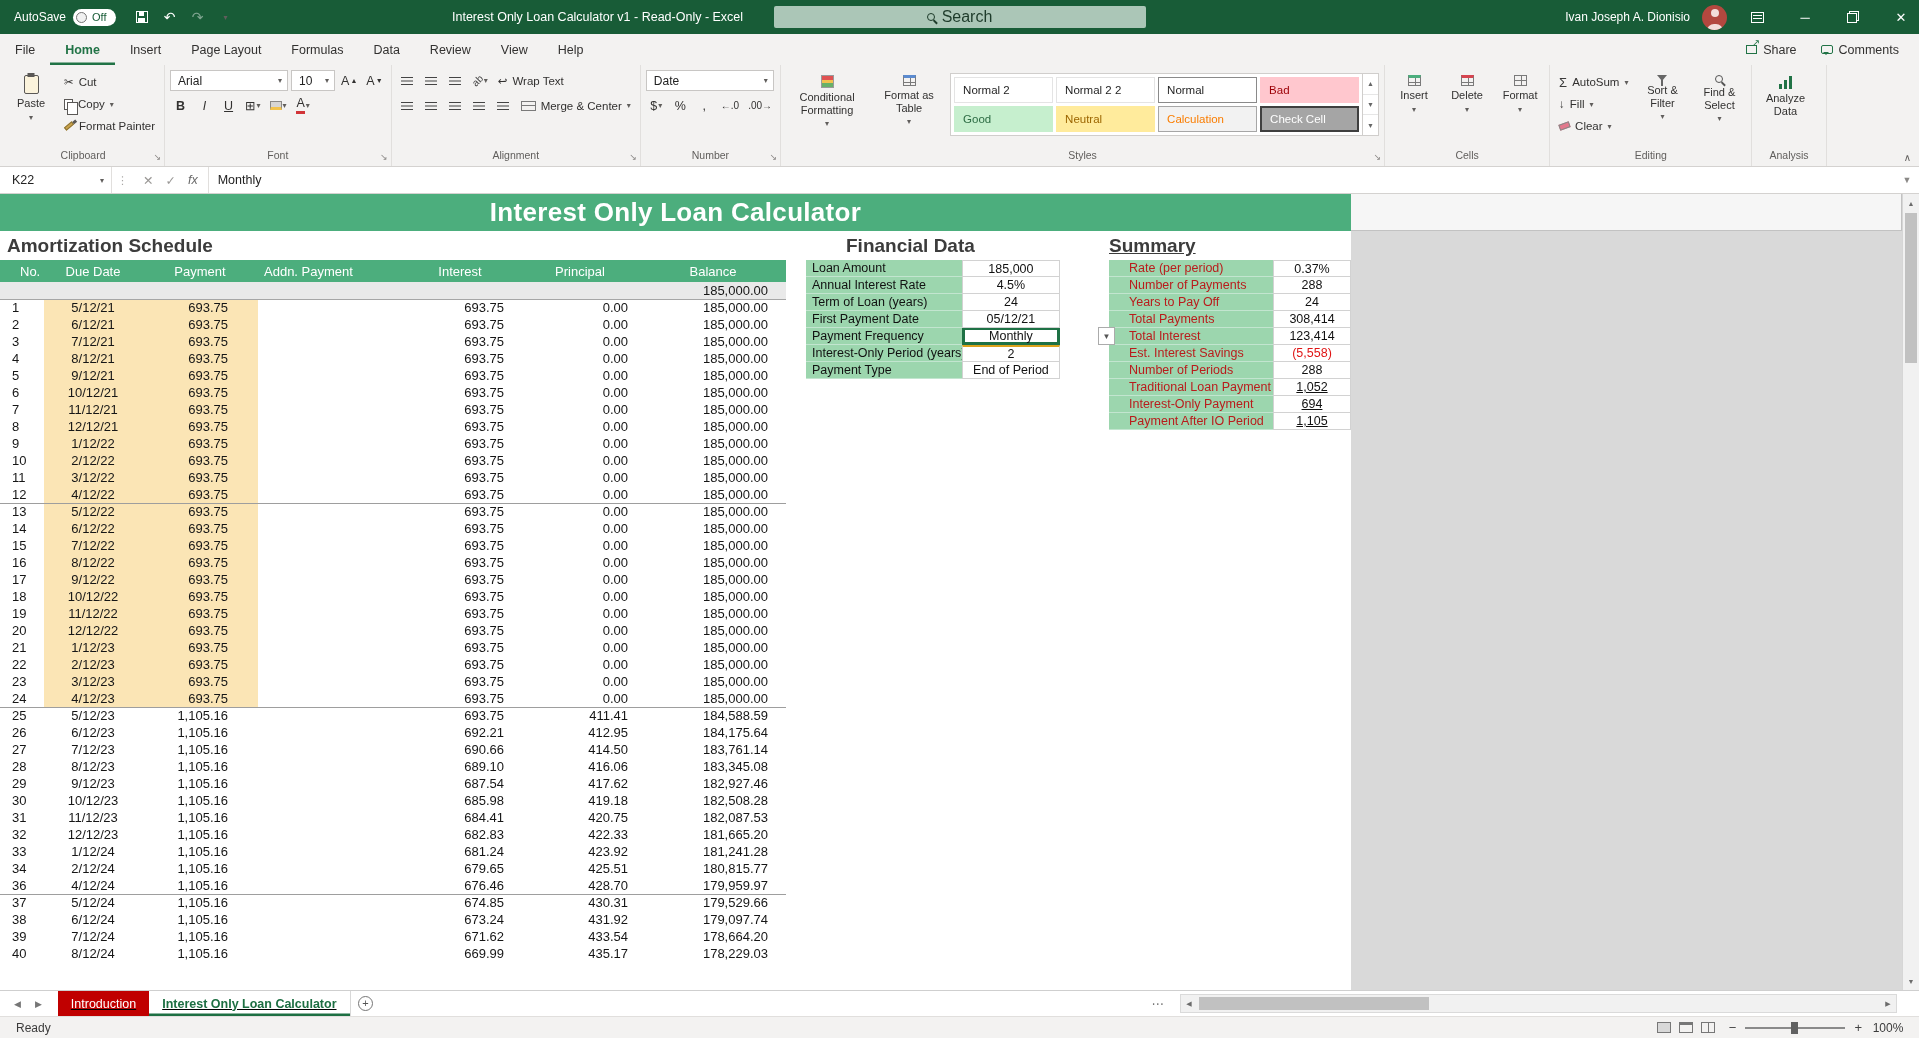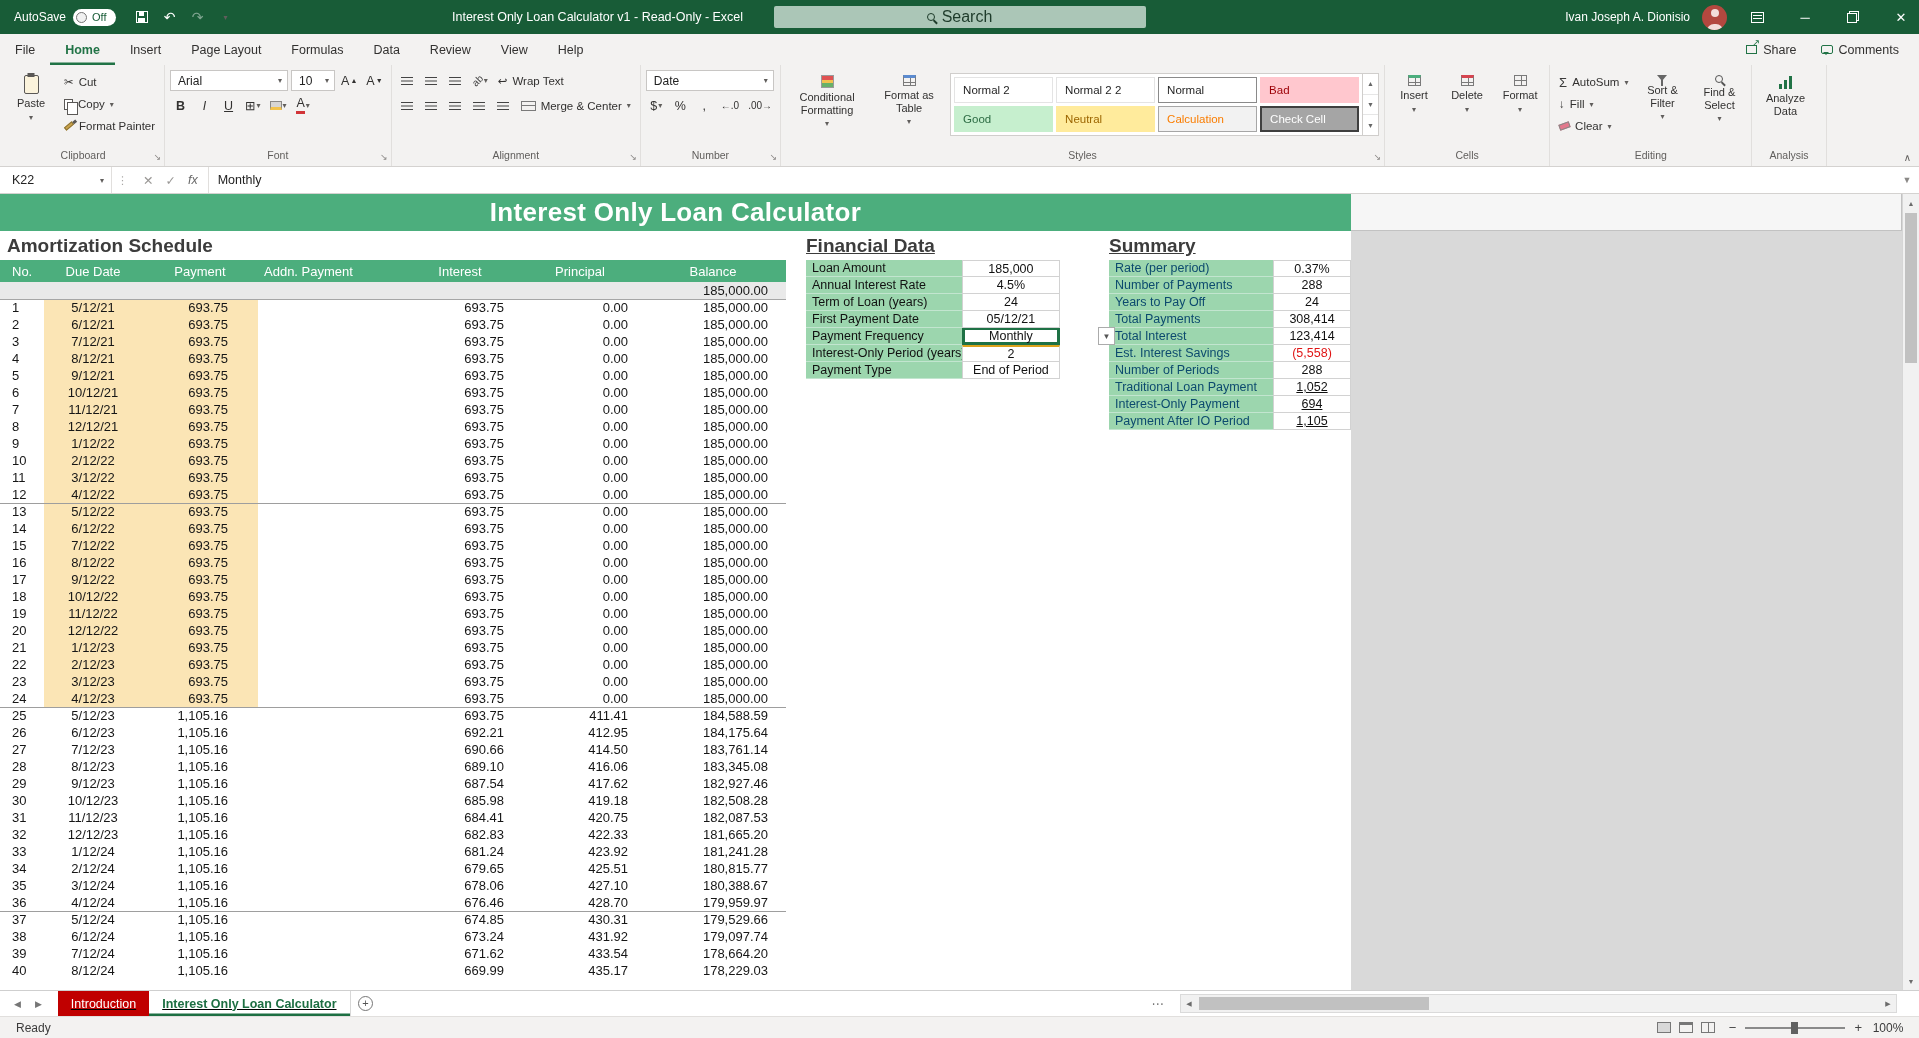--- a/index.html
+++ b/index.html
@@ -109,26 +109,26 @@
   .fx-input { flex:1; display:flex; align-items:center; padding-left:9px; color:#222; }
   .fb-expand { width:24px; display:flex; align-items:center; justify-content:center; color:#8a8886; font-size:9px; }
 
   
   .grid { flex:1; position:relative; background:#d9d9d9; overflow:hidden; font-size:13px; }
   .used { position:absolute; left:0; top:0; width:1351px; height:100%; background:#fff; }
   .banner { position:absolute; left:0; top:0; width:1351px; height:37px; background:#4cae7d; color:#fff; font-size:26px; font-weight:700; display:flex; align-items:center; justify-content:center; letter-spacing:.3px; }
   .dead-top { position:absolute; left:1351px; right:17px; top:0; height:37px; background:#f6f6f6; border-bottom:1px solid #c2c2c2; border-right:1px solid #c2c2c2; }
   .h2 { position:absolute; font-size:19px; font-weight:700; color:#3c3c3c; white-space:nowrap; }
   .sched-title { left:7px; top:41px; }
-  .fin-title { left:806px; top:41px; text-decoration:underline; }
+  .fin-title { left:846px; top:41px; }
   .sum-title { left:1109px; top:41px; text-decoration:underline; }
 
   .amort { position:absolute; left:0; top:66px; border-collapse:collapse; table-layout:fixed; width:786px; }
   .amort th { height:22px; background:#4cae7d; color:#fff; font-weight:400; font-size:13px; text-align:center; white-space:nowrap; }
-  .amort th.c-no { text-align:left; padding-left:12px; }
+  .amort th.c-no { text-align:left; padding-left:20px; }
   .amort th.c-addn { text-align:left; padding-left:6px; }
   .amort td { height:17px; font-size:13px; color:#161616; white-space:nowrap; overflow:hidden; }
   .c-no { text-align:left; padding-left:12px; }
   .c-due { text-align:center; }
   .c-pay { text-align:right; padding-right:30px; }
   .c-int { text-align:right; padding-right:16px; }
   .c-prin { text-align:right; padding-right:12px; }
   .c-bal { text-align:right; padding-right:18px; }
   tr.initial td { background:#e9e9e9; border-bottom:1px solid #a6a6a6; }
   tr.highlight td.c-due, tr.highlight td.c-pay { background:#fbe5b5; }
@@ -138,21 +138,21 @@
   .fin-row { display:flex; height:17px; }
   .fin-label { width:179px; background:#9cd6ae; color:#111; font-size:12.5px; display:flex; align-items:center; padding-left:6px; border-bottom:1px solid #c2e5cf; white-space:nowrap; overflow:hidden; }
   .fin-value { width:113px; background:#fff; border:1px solid #d2d2d2; border-top:none; display:flex; align-items:center; justify-content:center; font-size:12.5px; color:#111; position:relative; }
   .fin-row:first-child .fin-value { border-top:1px solid #d2d2d2; }
   .fin-row.selected .fin-value { box-shadow:inset 0 0 0 2px #1e7145; border-color:#1e7145; z-index:2; }
   .fin-row.input-accent .fin-value { border-top:2px solid #dba21c; }
   .freq-dd { position:absolute; left:1098px; top:133px; width:17px; height:18px; background:#fff; border:1px solid #ababab; display:flex; align-items:center; justify-content:center; font-size:8px; color:#555; z-index:3; }
 
   .sumblock { position:absolute; left:1109px; top:66px; width:242px; }
   .sum-row { display:flex; height:17px; }
-  .sum-label { width:164px; background:#9cd6ae; color:#0c4a6e; font-size:12.5px; display:flex; align-items:center; padding-left:6px; border-bottom:1px solid #c2e5cf; white-space:nowrap; overflow:hidden; }
+  .sum-label { width:164px; background:#9cd6ae; color:#b91c1c; font-size:12.5px; display:flex; align-items:center; padding-left:20px; border-bottom:1px solid #c2e5cf; white-space:nowrap; overflow:hidden; }
   .sum-value { width:78px; background:#fff; border:1px solid #d2d2d2; border-top:none; display:flex; align-items:center; justify-content:center; font-size:12.5px; color:#111; }
   .sum-row:first-child .sum-value { border-top:1px solid #d2d2d2; }
   .sum-row.negative .sum-value { color:#e01515; }
   .sum-row.total .sum-value { text-decoration:underline; }
 
   .vscroll { position:absolute; right:0; top:0; width:17px; height:100%; background:#f1f1f1; border-left:1px solid #d6d6d6; }
   .vs-up,.vs-down { position:absolute; left:0; width:16px; height:16px; display:flex; align-items:center; justify-content:center; font-size:7px; color:#6b6b6b; }
   .vs-up { top:1px; } .vs-down { bottom:1px; }
   .vs-thumb { position:absolute; left:2px; top:19px; width:12px; height:150px; background:#c1c1c1; }
 
@@ -894,29 +894,20 @@
   <tr>
     <td class="c-no">34</td>
     <td class="c-due">2/12/24</td>
     <td class="c-pay">1,105.16</td>
     <td class="c-addn"></td>
     <td class="c-int">679.65</td>
     <td class="c-prin">425.51</td>
     <td class="c-bal">180,815.77</td>
   </tr>
 
-  <tr>
-    <td class="c-no">35</td>
-    <td class="c-due">3/12/24</td>
-    <td class="c-pay">1,105.16</td>
-    <td class="c-addn"></td>
-    <td class="c-int">678.06</td>
-    <td class="c-prin">427.10</td>
-    <td class="c-bal">180,388.67</td>
-  </tr>
 
   <tr class=" year-end">
     <td class="c-no">36</td>
     <td class="c-due">4/12/24</td>
     <td class="c-pay">1,105.16</td>
     <td class="c-addn"></td>
     <td class="c-int">676.46</td>
     <td class="c-prin">428.70</td>
     <td class="c-bal">179,959.97</td>
   </tr>

